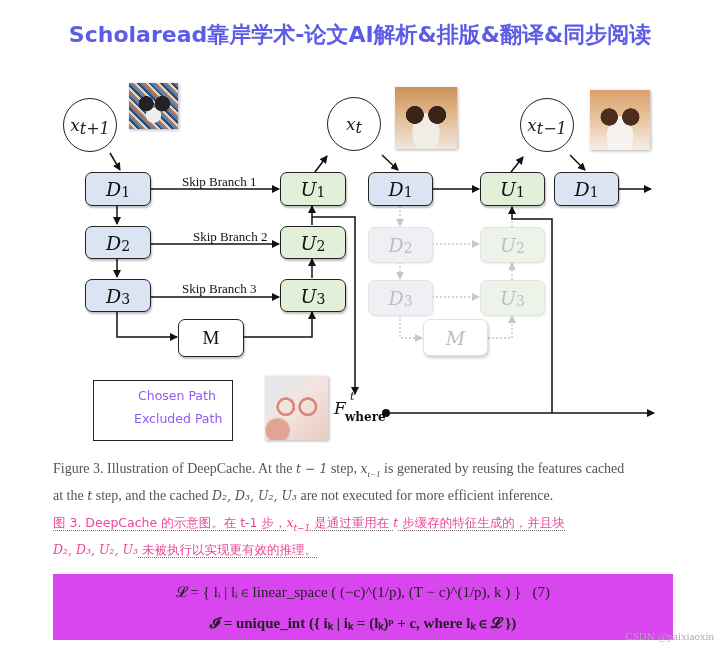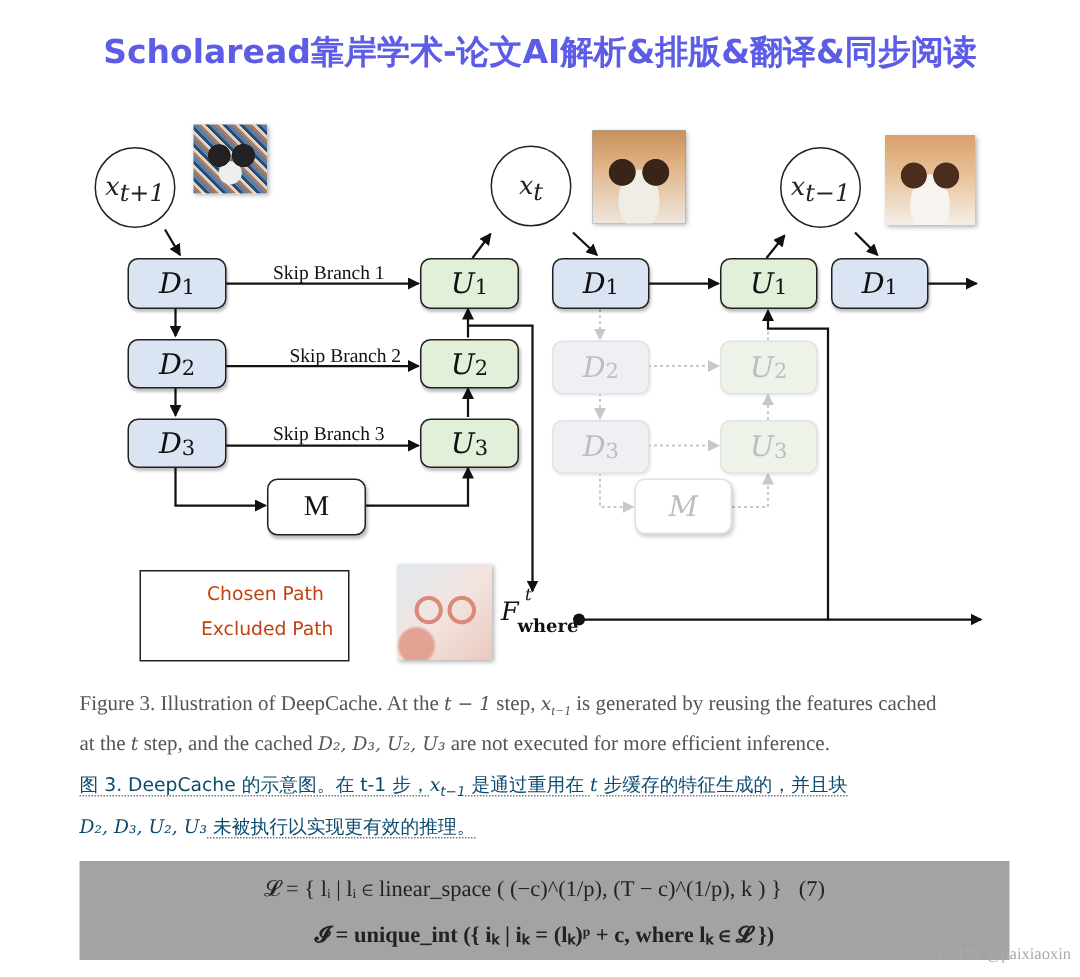--- a/index.html
+++ b/index.html
@@ -13,29 +13,29 @@
   .faded { border-color:#e2e2e2; color:#bdbdbd; box-shadow:1px 1px 2px rgba(0,0,0,0.08); }
   .d.faded { background:#eef0f4; }
   .u.faded { background:#eef3ea; }
   .m.faded { background:#fff; font-style:italic; font-family:"DejaVu Serif", serif; box-shadow:1px 2px 3px rgba(0,0,0,0.2); }
   .circle { position:absolute; border:1.6px solid #222; border-radius:50%; box-sizing:border-box; background:#fff; display:flex; align-items:center; justify-content:center; font-family:"DejaVu Serif", serif; font-style:italic; font-size:17px; color:#222; }
   .circle sub { font-size:16px; position:relative; top:3px; }
   .img { position:absolute; box-shadow:1px 1px 3px rgba(0,0,0,0.3); }
   .lbl { position:absolute; font-family:"Liberation Serif", serif; font-size:13px; color:#111; }
   svg.lines { position:absolute; left:0; top:0; }
   .legend { position:absolute; left:93px; top:380px; width:140px; height:61px; border:1.4px solid #222; box-sizing:border-box; background:#fff; }
-  .legend-row { position:absolute; left:8px; display:flex; align-items:center; font-family:"DejaVu Sans", sans-serif; font-size:12.5px; color:#c2410c; }
+  .legend-row { position:absolute; left:8px; display:flex; align-items:center; font-family:"DejaVu Sans", sans-serif; font-size:12.5px; color:#8b5cf6; }
   .fcache { position:absolute; left:334px; top:398px; font-family:"DejaVu Serif", serif; font-style:italic; font-size:17px; color:#111; }
   .fcache .sup { position:absolute; left:16px; top:-8px; font-size:11px; }
   .fcache .sub { position:absolute; left:11px; top:12px; font-size:12px; font-style:normal; font-weight:bold; }
   .caption { position:absolute; left:53px; top:458px; width:625px; font-family:"Liberation Serif", serif; font-size:14px; color:#555; line-height:21px; }
   .caption i { font-family:"DejaVu Serif", serif; font-size:12.5px; }
-  .caption-cn { position:absolute; left:53px; top:512px; width:625px; font-family:"DejaVu Sans", sans-serif; font-size:12.5px; color:#0c4a6e; line-height:22px; }
+  .caption-cn { position:absolute; left:53px; top:512px; width:625px; font-family:"DejaVu Sans", sans-serif; font-size:12.5px; color:#ec4899; line-height:22px; }
   .ul { border-bottom:1px dotted #777; }
-  .eqbox { position:absolute; left:53px; top:574px; width:620px; height:66px; background:#a3a3a3; }
+  .eqbox { position:absolute; left:53px; top:574px; width:620px; height:66px; background:#d946ef; }
   .eq { position:absolute; left:0; width:620px; text-align:center; font-family:"Liberation Serif", serif; font-size:15px; color:#222; }
   .watermark { position:absolute; right:6px; top:630px; font-family:Liberation Serif, serif; font-size:11px; color:#aaa; }
 </style>
 </head>
 <body>
 
 <div class="title">Scholaread靠岸学术-论文AI解析&amp;排版&amp;翻译&amp;同步阅读</div>
 
 <svg class="lines" width="720" height="651">
   <defs>

